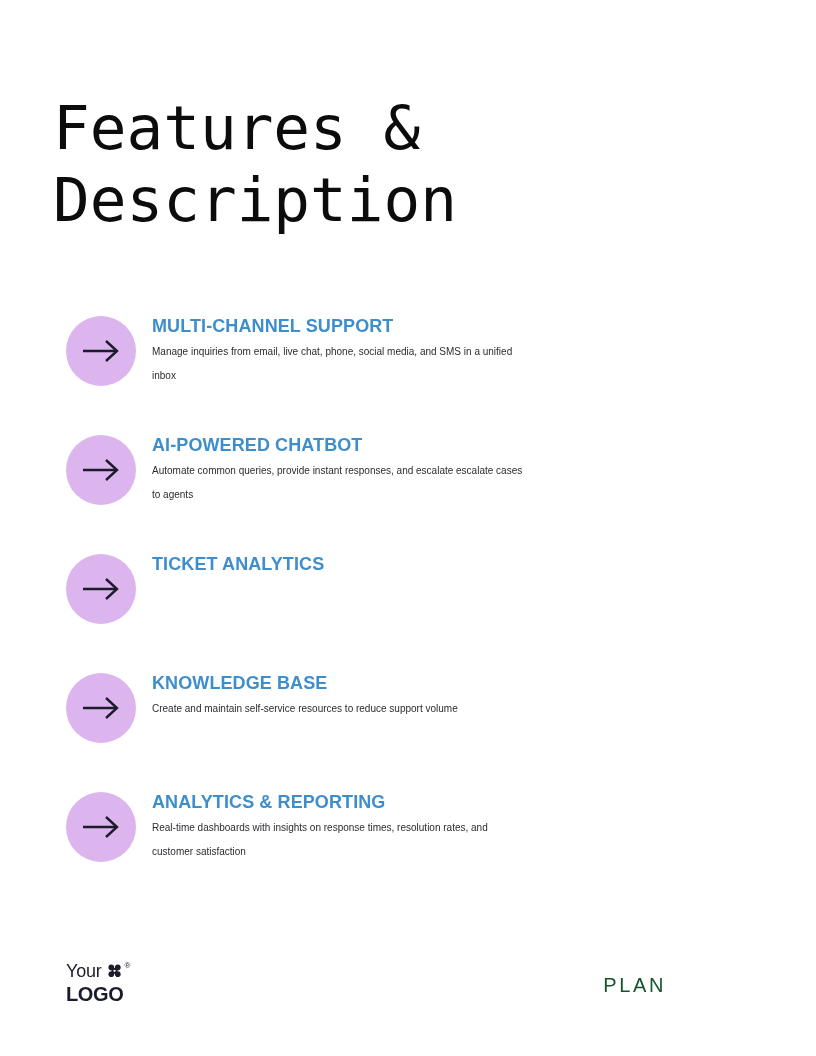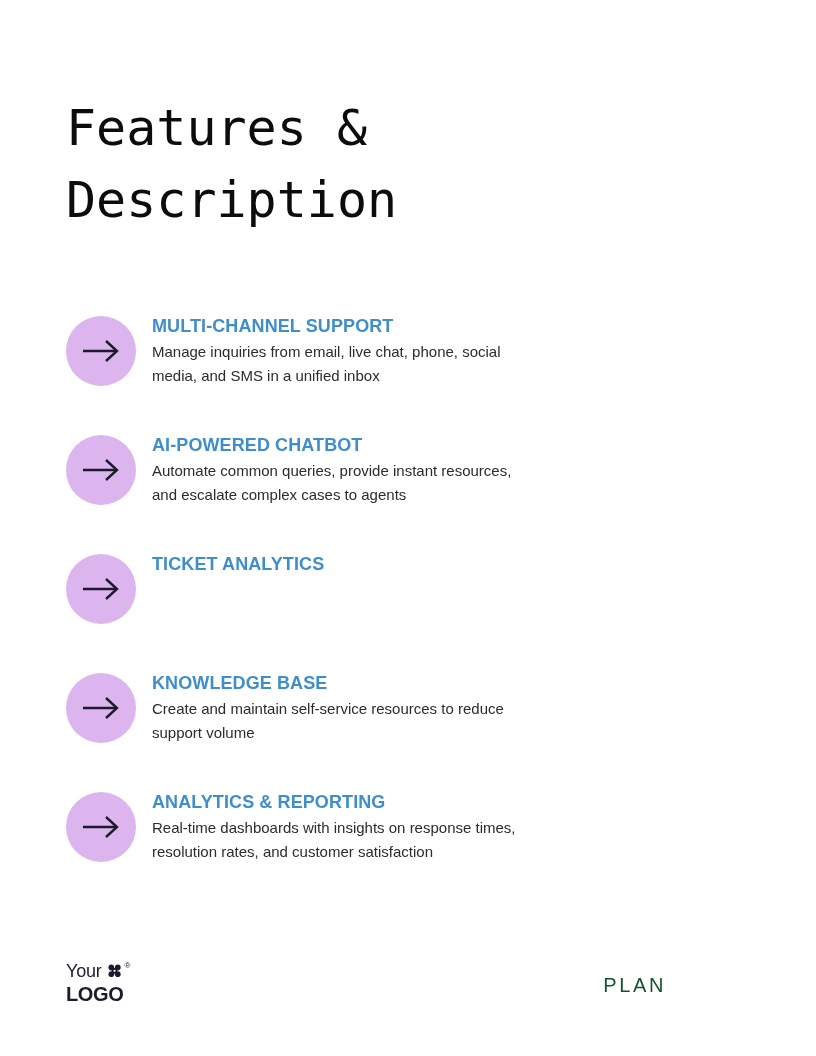--- a/index.html
+++ b/index.html
@@ -19,25 +19,25 @@
   .page {
     position: absolute;
     inset: 0;
     width: 816px;
     height: 1056px;
   }
 
   
   .page-title {
     position: absolute;
-    left: 66px;
+    left: 53px;
     top: 92px;
     width: 640px;
     font-family: "DejaVu Sans Mono", "Liberation Mono", monospace;
-    font-size: 50px;
+    font-size: 61px;
     font-weight: 400;
     line-height: 72px;
     letter-spacing: 0px;
     color: #0c0c0c;
     white-space: pre-line;
   }
 
   
   .features {
     position: absolute;
@@ -82,21 +82,21 @@
     font-size: 18px;
     font-weight: bold;
     color: #3e8ecb;
     line-height: 20px;
     letter-spacing: 0.1px;
     white-space: nowrap;
   }
 
   .feature-desc {
     font-family: "Liberation Sans", sans-serif;
-    font-size: 15px;
+    font-size: 10px;
     font-weight: 400;
     color: #2b2b33;
     line-height: 24px;
     margin-top: 4px;
     max-width: 372px;
   }
 
   
   .footer {
     position: absolute;
@@ -191,21 +191,21 @@
 
     <div class="feature-row">
       <div class="feature-icon">
         <svg viewBox="0 0 40 26" xmlns="http://www.w3.org/2000/svg">
           <line x1="2" y1="13" x2="35" y2="13" stroke="#1b1b2c" stroke-width="2.4" stroke-linecap="butt"></line>
           <polyline points="25,3 36,13 25,23" fill="none" stroke="#1b1b2c" stroke-width="2.4" stroke-linecap="butt" stroke-linejoin="miter"></polyline>
         </svg>
       </div>
       <div class="feature-text">
         <div class="feature-title">AI-POWERED CHATBOT</div>
-        <div class="feature-desc">Automate common queries, provide instant resources, and escalate complex cases to agents</div>
+        <div class="feature-desc">Automate common queries, provide instant responses, and escalate escalate cases to agents</div>
       </div>
     </div>
 
     <div class="feature-row">
       <div class="feature-icon">
         <svg viewBox="0 0 40 26" xmlns="http://www.w3.org/2000/svg">
           <line x1="2" y1="13" x2="35" y2="13" stroke="#1b1b2c" stroke-width="2.4" stroke-linecap="butt"></line>
           <polyline points="25,3 36,13 25,23" fill="none" stroke="#1b1b2c" stroke-width="2.4" stroke-linecap="butt" stroke-linejoin="miter"></polyline>
         </svg>
       </div>

